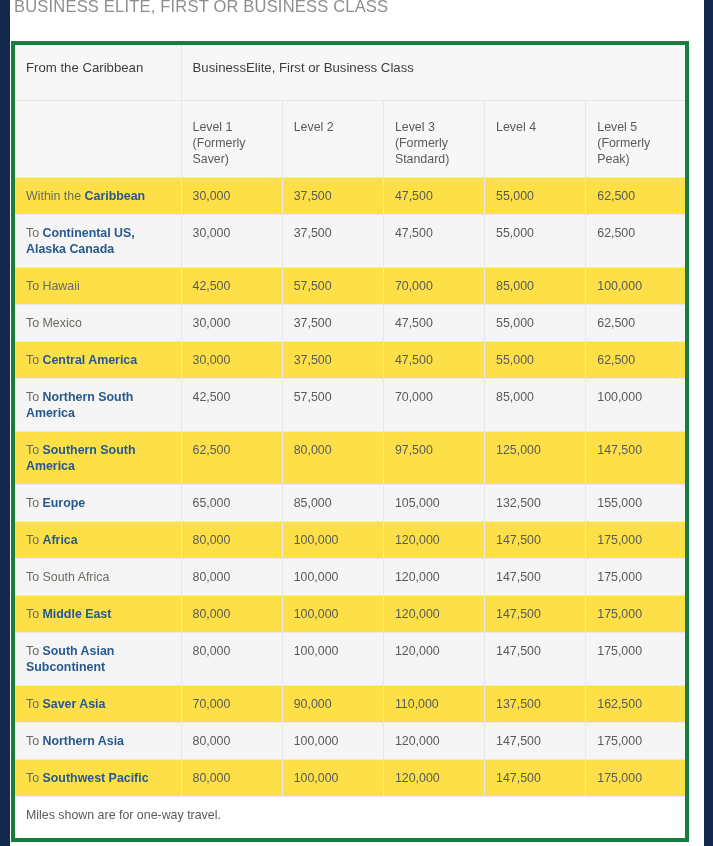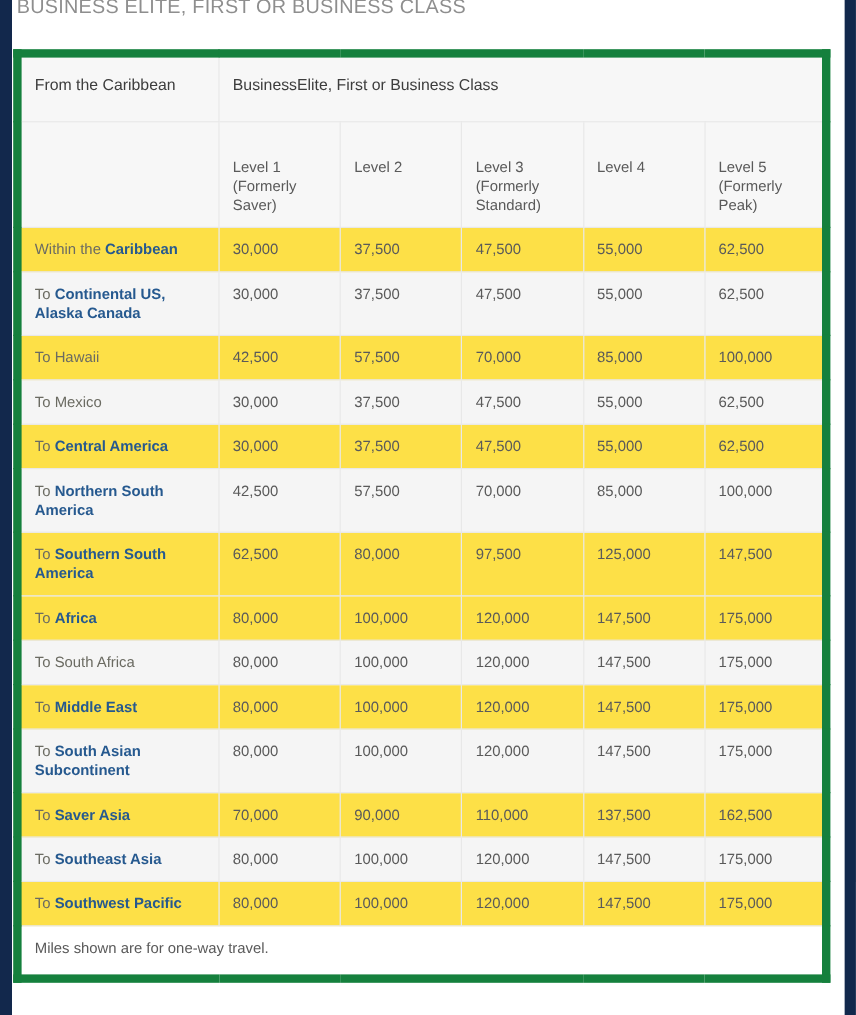--- a/index.html
+++ b/index.html
@@ -59,21 +59,21 @@
     left: 11px;
     top: 41px;
     width: 674px;
   }
 
   table.award-table {
     border-collapse: collapse;
     width: 674px;
     table-layout: fixed;
     background: #ffffff;
-    border: 7px solid #15803d;
+    border: 4px solid #15803d;
   }
 
   table.award-table col.c-region { width: 168px; }
   table.award-table col.c-lvl    { width: 101.2px; }
 
   table.award-table td,
   table.award-table th {
     border: 1px solid #e8e8e8;
     padding: 10px 11px;
     text-align: left;
@@ -92,21 +92,21 @@
     vertical-align: top;
     padding-top: 15px;
     font-size: 13.2px;
     color: #3d3d3d;
     font-weight: 400;
   }
   tr.head-levels > th {
     background: #f7f7f7;
     height: 72px;
     vertical-align: top;
-    padding-top: 29px;
+    padding-top: 18px;
     font-size: 12.4px;
     color: #5a5a5a;
     font-weight: 400;
   }
 
   
   tr.body-row.stripe > td { background: #f5f5f5; }
   tr.body-row.plain  > td { background: #fde047; }
 
   td.region-cell  { color: #6b6b62; }
@@ -212,20 +212,28 @@
             <td class="value-cell">100,000</td>
           </tr>
           <tr class="body-row plain">
             <td class="region-cell"><span class="plainword">To </span><span class="link">Southern South America</span></td>
             <td class="value-cell">62,500</td>
             <td class="value-cell">80,000</td>
             <td class="value-cell">97,500</td>
             <td class="value-cell">125,000</td>
             <td class="value-cell">147,500</td>
           </tr>
+          <tr class="body-row stripe">
+            <td class="region-cell"><span class="plainword">To </span><span class="link">Europe</span></td>
+            <td class="value-cell">65,000</td>
+            <td class="value-cell">85,000</td>
+            <td class="value-cell">105,000</td>
+            <td class="value-cell">132,500</td>
+            <td class="value-cell">155,000</td>
+          </tr>
           <tr class="body-row plain">
             <td class="region-cell"><span class="plainword">To </span><span class="link">Africa</span></td>
             <td class="value-cell">80,000</td>
             <td class="value-cell">100,000</td>
             <td class="value-cell">120,000</td>
             <td class="value-cell">147,500</td>
             <td class="value-cell">175,000</td>
           </tr>
           <tr class="body-row stripe">
             <td class="region-cell"><span class="plainword">To South Africa</span></td>
@@ -253,21 +261,21 @@
           </tr>
           <tr class="body-row plain">
             <td class="region-cell"><span class="plainword">To </span><span class="link">Saver Asia</span></td>
             <td class="value-cell">70,000</td>
             <td class="value-cell">90,000</td>
             <td class="value-cell">110,000</td>
             <td class="value-cell">137,500</td>
             <td class="value-cell">162,500</td>
           </tr>
           <tr class="body-row stripe">
-            <td class="region-cell"><span class="plainword">To </span><span class="link">Southeast Asia</span></td>
+            <td class="region-cell"><span class="plainword">To </span><span class="link">Northern Asia</span></td>
             <td class="value-cell">80,000</td>
             <td class="value-cell">100,000</td>
             <td class="value-cell">120,000</td>
             <td class="value-cell">147,500</td>
             <td class="value-cell">175,000</td>
           </tr>
           <tr class="body-row plain">
             <td class="region-cell"><span class="plainword">To </span><span class="link">Southwest Pacific</span></td>
             <td class="value-cell">80,000</td>
             <td class="value-cell">100,000</td>

